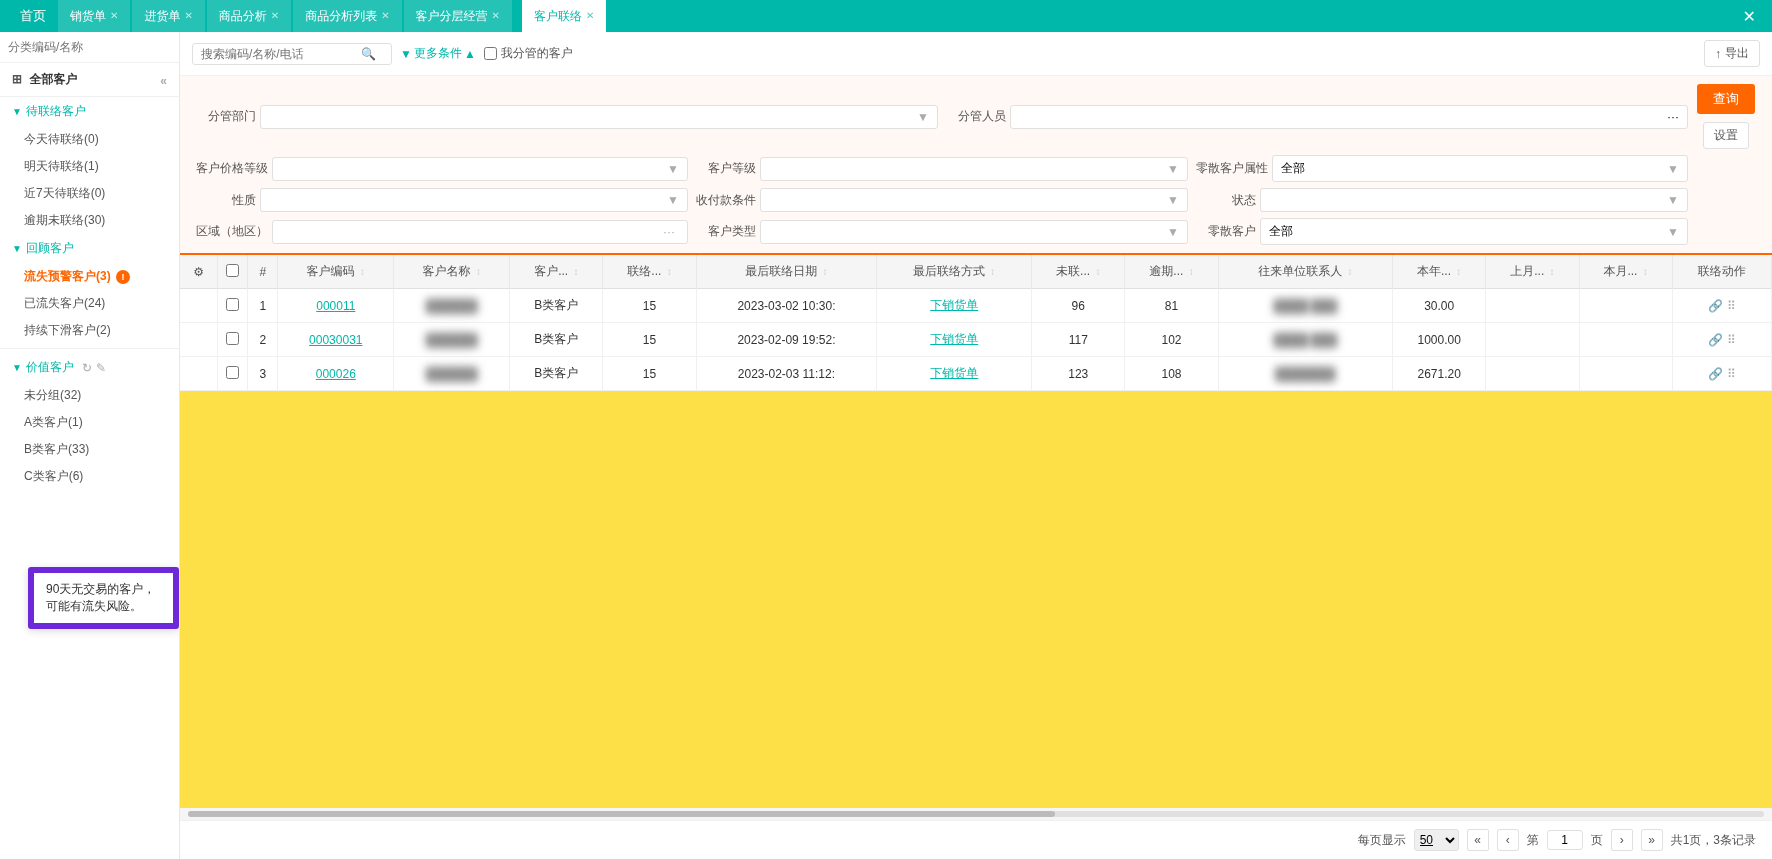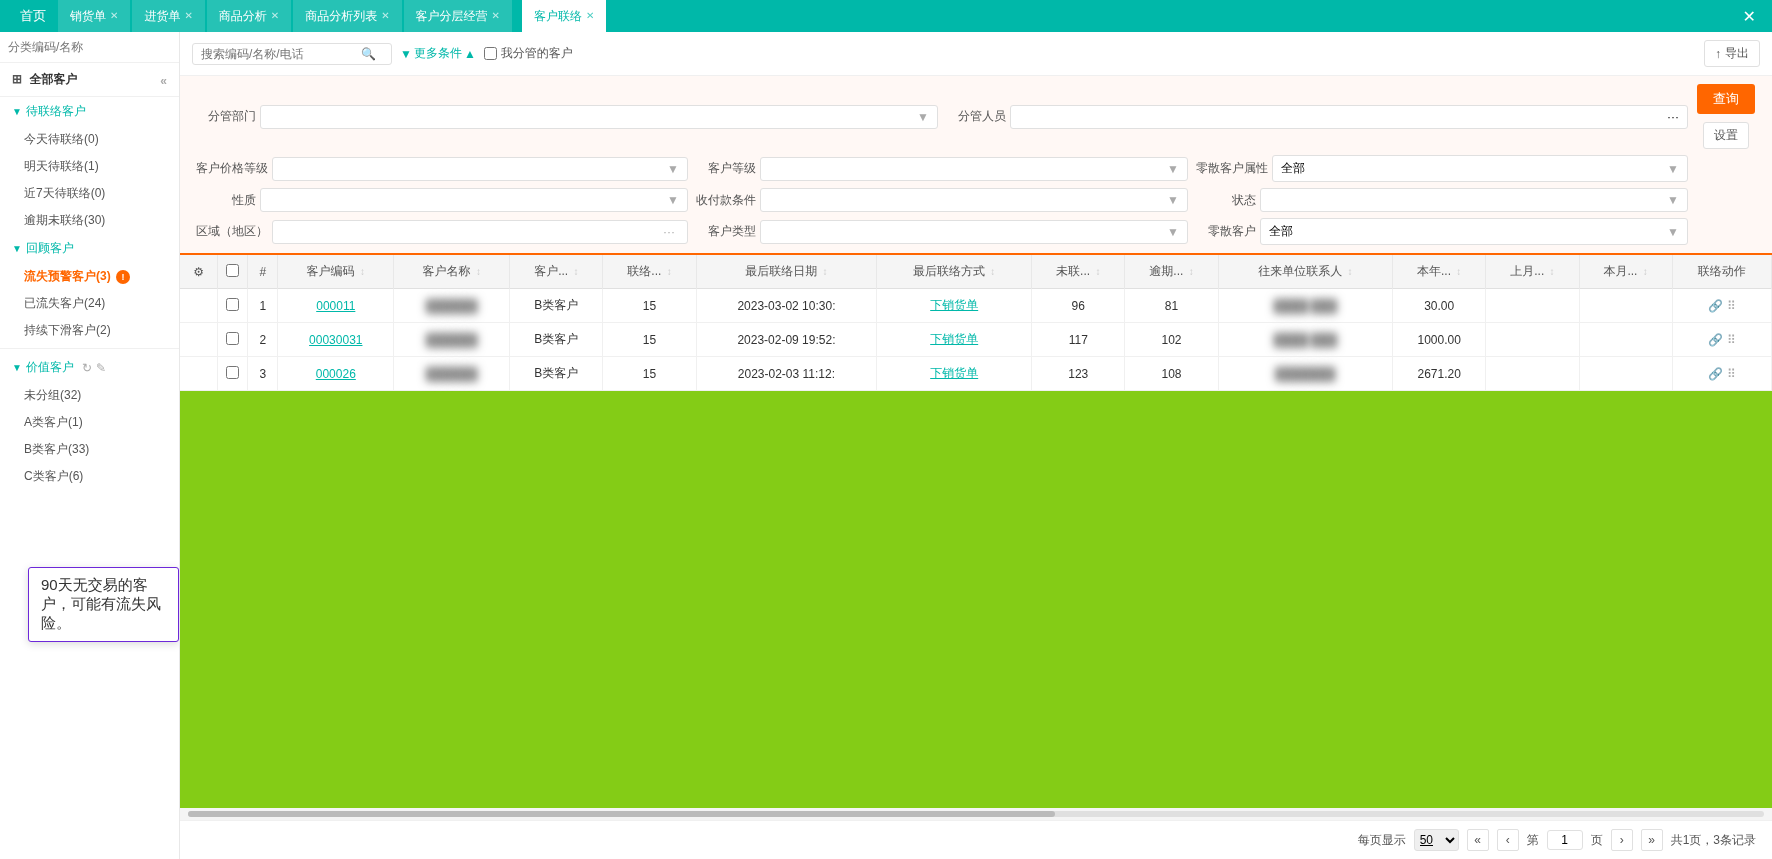--- a/index.html
+++ b/index.html
@@ -116,21 +116,21 @@
       font-weight: bold;
     }
     .sidebar-divider { height: 1px; background: #f0f0f0; margin: 4px 0; }
 
     
     .content-area {
       flex: 1;
       display: flex;
       flex-direction: column;
       overflow: hidden;
-      background: #84cc16;
+      background: #fde047;
     }
 
     
     .filter-bar {
       padding: 8px 12px;
       display: flex;
       align-items: center;
       gap: 8px;
       border-bottom: 1px solid #f0f0f0;
       background: white;
@@ -252,24 +252,24 @@
       flex-direction: column;
       align-items: center;
       gap: 4px;
       min-width: 60px;
     }
 
     
     .tooltip-popup {
       position: absolute;
       background: white;
-      border: 1px solid #6d28d9;
+      border: 6px solid #6d28d9;
       border-radius: 3px;
       padding: 8px 12px;
-      font-size: 15px;
+      font-size: 12px;
       color: #333;
       box-shadow: 0 2px 8px rgba(0,0,0,0.15);
       z-index: 100;
       left: 28px;
       top: 304px;
       max-width: 200px;
     }
 
     
     .table-wrapper {

